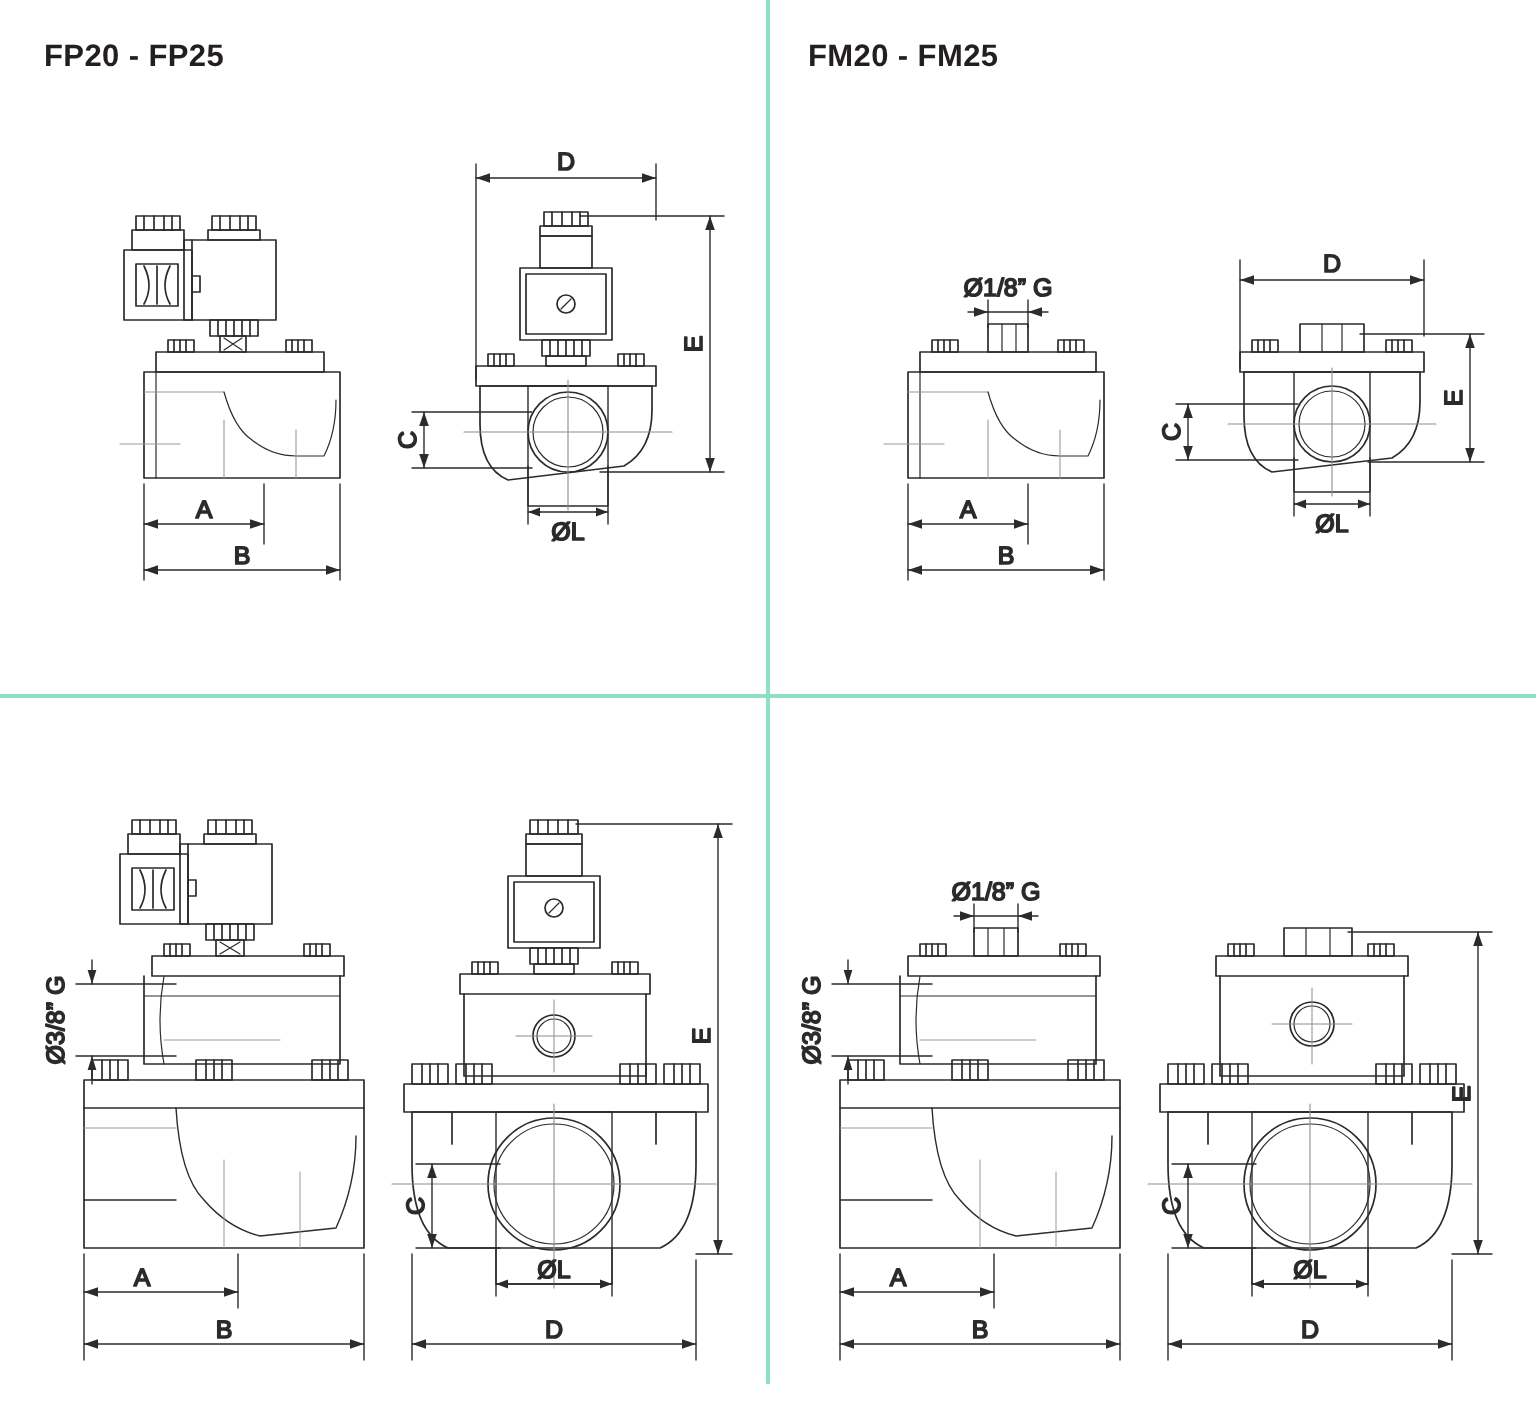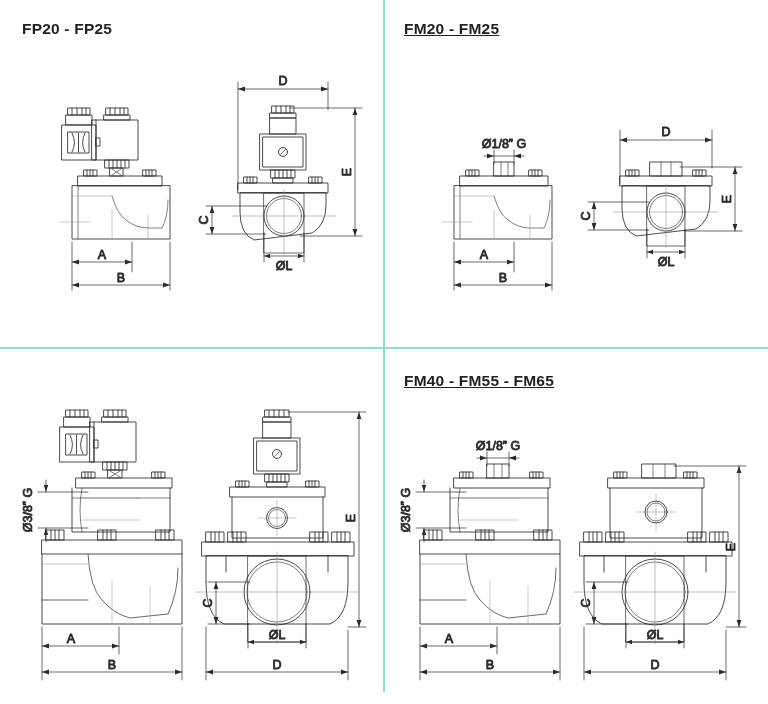--- a/index.html
+++ b/index.html
@@ -57,21 +57,21 @@
     position: absolute;
     left: 22px;
     top: 20px;
     font-size: 15.5px;
     font-weight: bold;
     letter-spacing: 0.2px;
     color: #231f20;
     white-space: nowrap;
   }
   .quad.q-tr .quad-title,
-  .quad.q-br .quad-title { left: 20px; text-decoration: underline; }
+  .quad.q-br .quad-title { left: 20px; }
 
   .drawing {
     position: absolute;
     left: 0;
     top: 0;
     width: 384px;
     height: 352px;
   }
 
   svg { display: block; }
@@ -588,21 +588,20 @@
             <path d="M348 320 l-7 -2.4 v4.8 z" fill="#2b2b2b" stroke="none"></path>
           </g>
           <text x="277" y="317" font-size="12.5" text-anchor="middle">D</text>
 
         </g>
       </svg>
     </div>
   </div>
 
   <div class="quad q-br">
-    <div class="quad-title">FM40 - FM55 - FM65</div>
 
     <div class="drawing">
       <svg width="384" height="352" viewBox="0 0 384 352" xmlns="http://www.w3.org/2000/svg">
         <g fill="none" stroke="#2b2b2b" stroke-width="0.85" stroke-linejoin="round" stroke-linecap="round">
 
           <g>
 
             <rect x="103" y="112" width="22" height="14"></rect>
             <line x1="110" y1="112" x2="110" y2="126" stroke-width="0.6"></line>
             <line x1="118" y1="112" x2="118" y2="126" stroke-width="0.6"></line>

